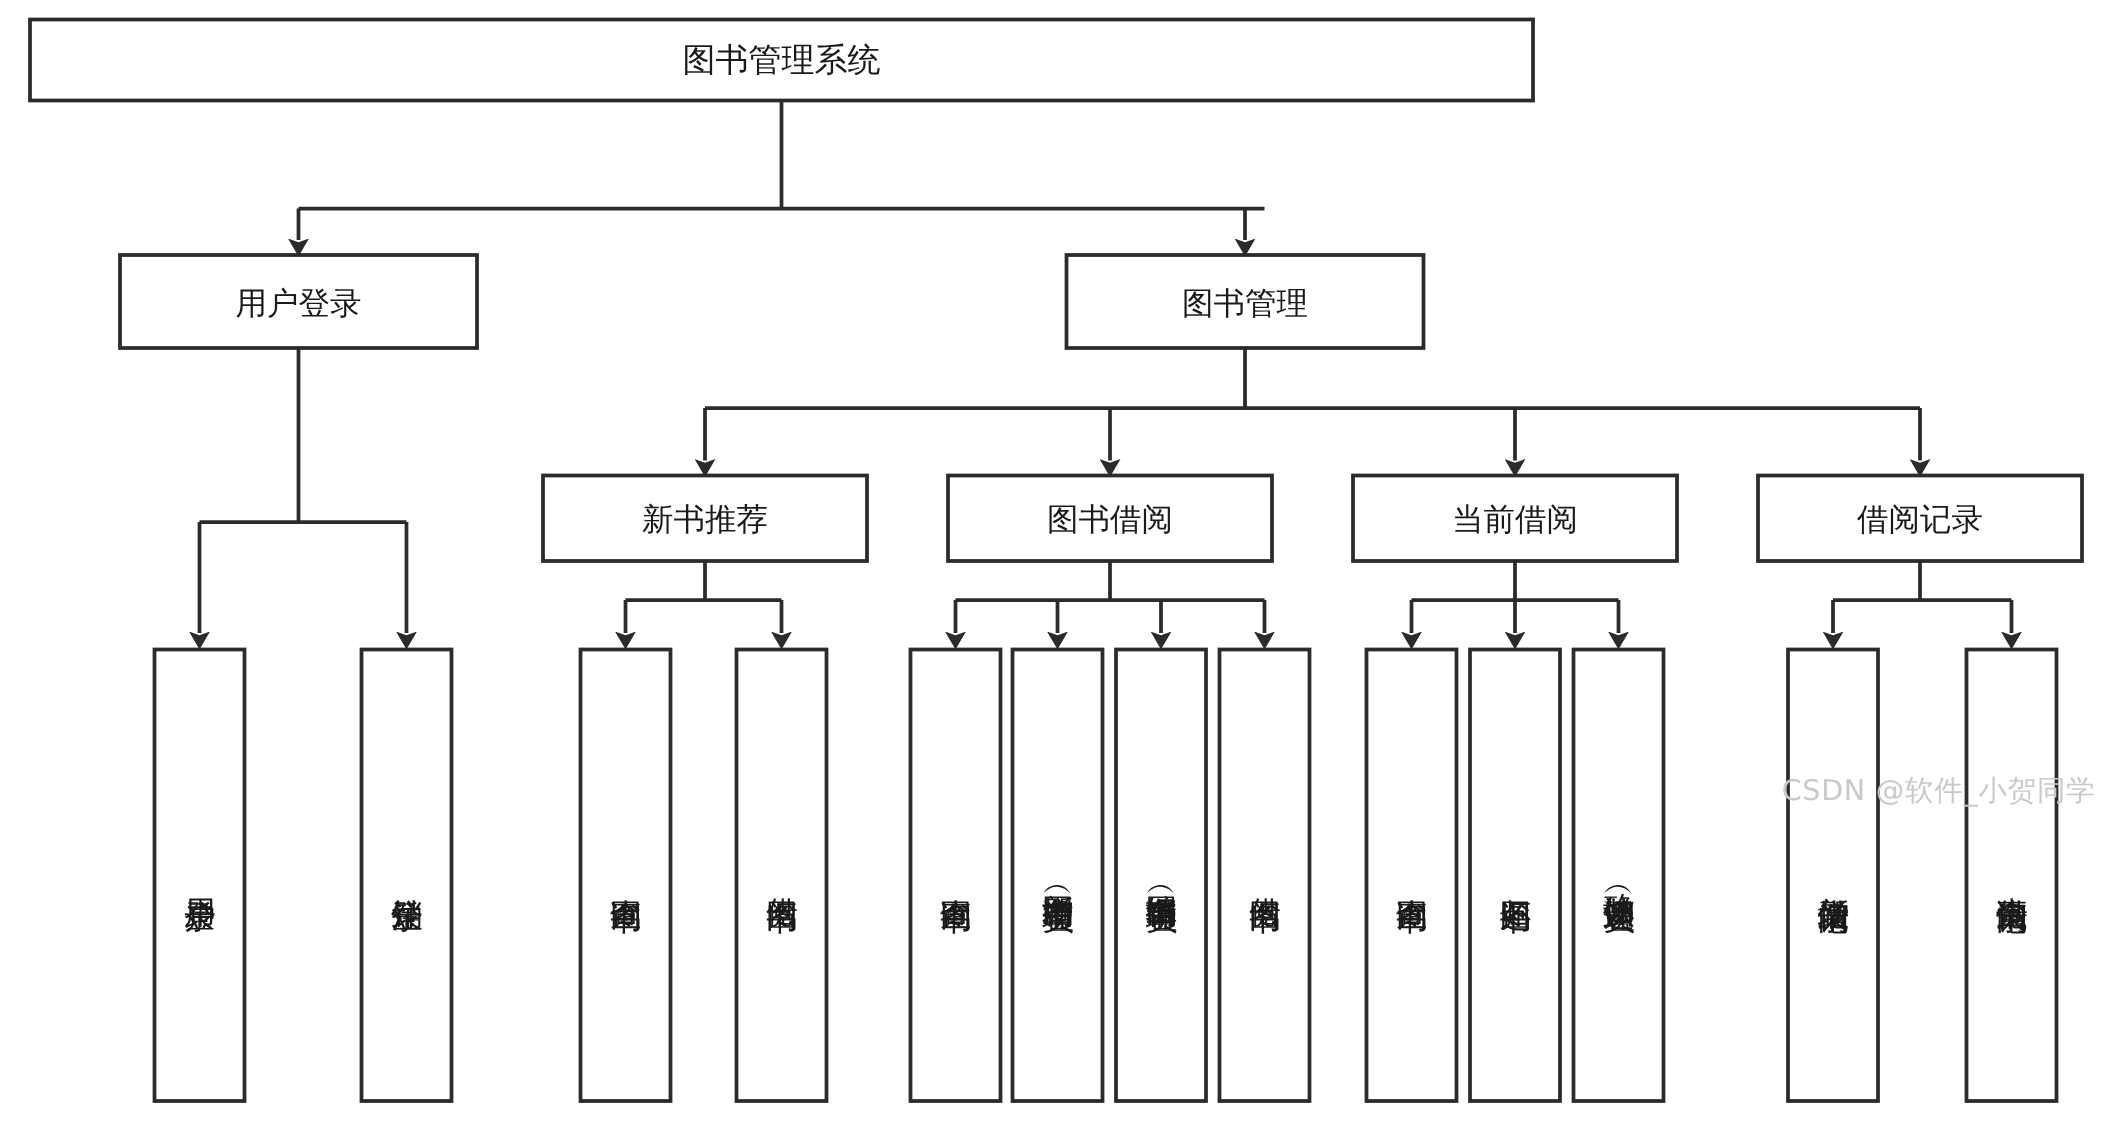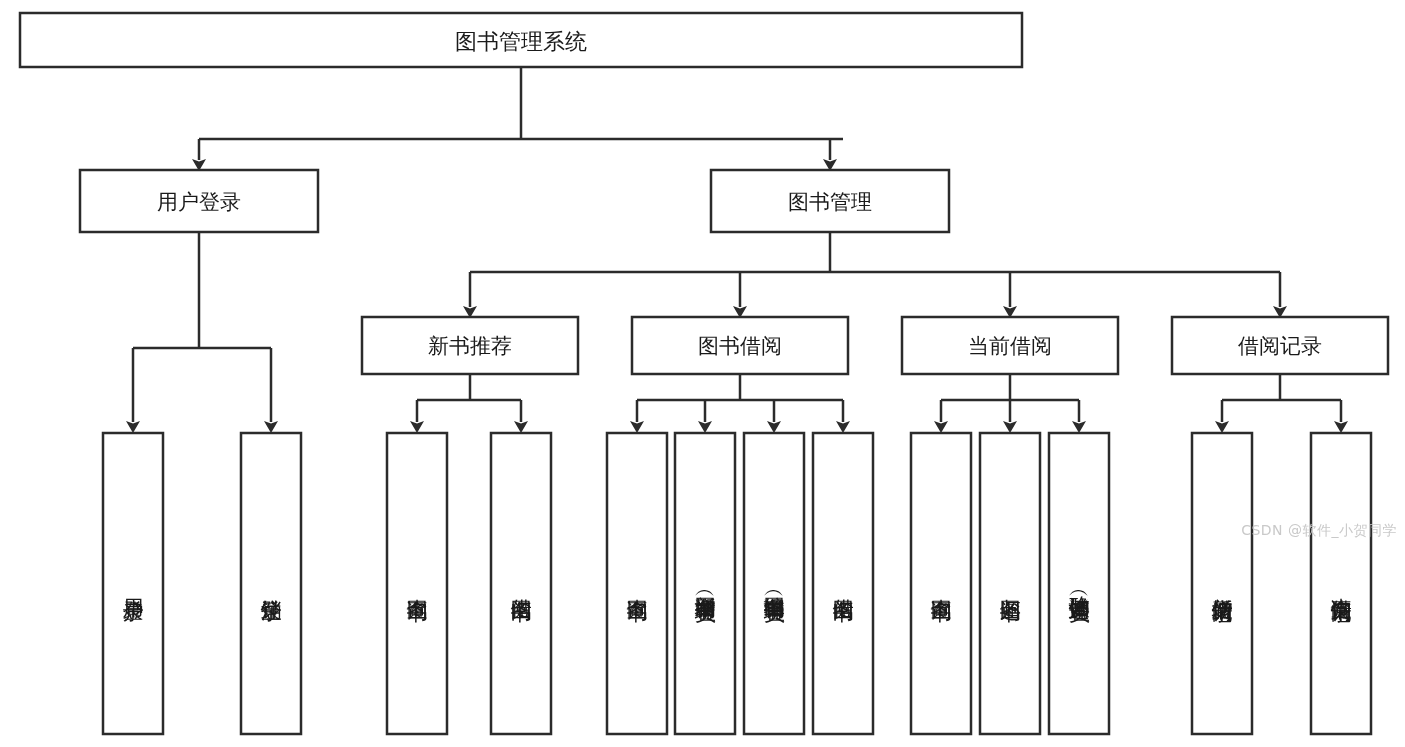--- a/index.html
+++ b/index.html
@@ -70,21 +70,21 @@
     line-height: 1.08;
     color: #1a1a1a;
     letter-spacing: 1px;
     white-space: nowrap;
   }
   .watermark {
     position: absolute;
     right: 8px;
     bottom: 4px;
     font-family: "DejaVu Sans", "Liberation Sans", sans-serif;
-    font-size: 14px;
+    font-size: 19px;
     color: #c9c9c9;
     white-space: nowrap;
     letter-spacing: 0.5px;
   }
 </style>
 </head>
 <body>
 
 <div id="diagram-root">
 

